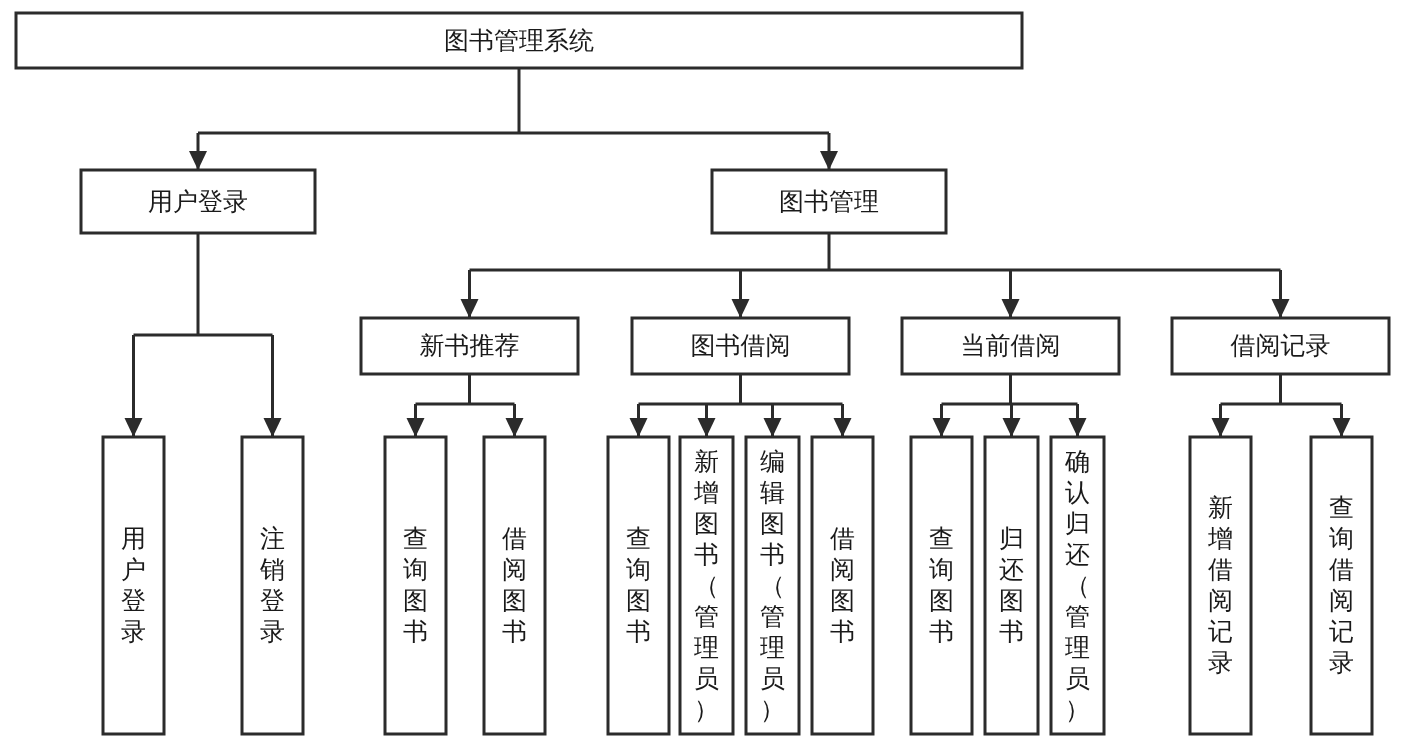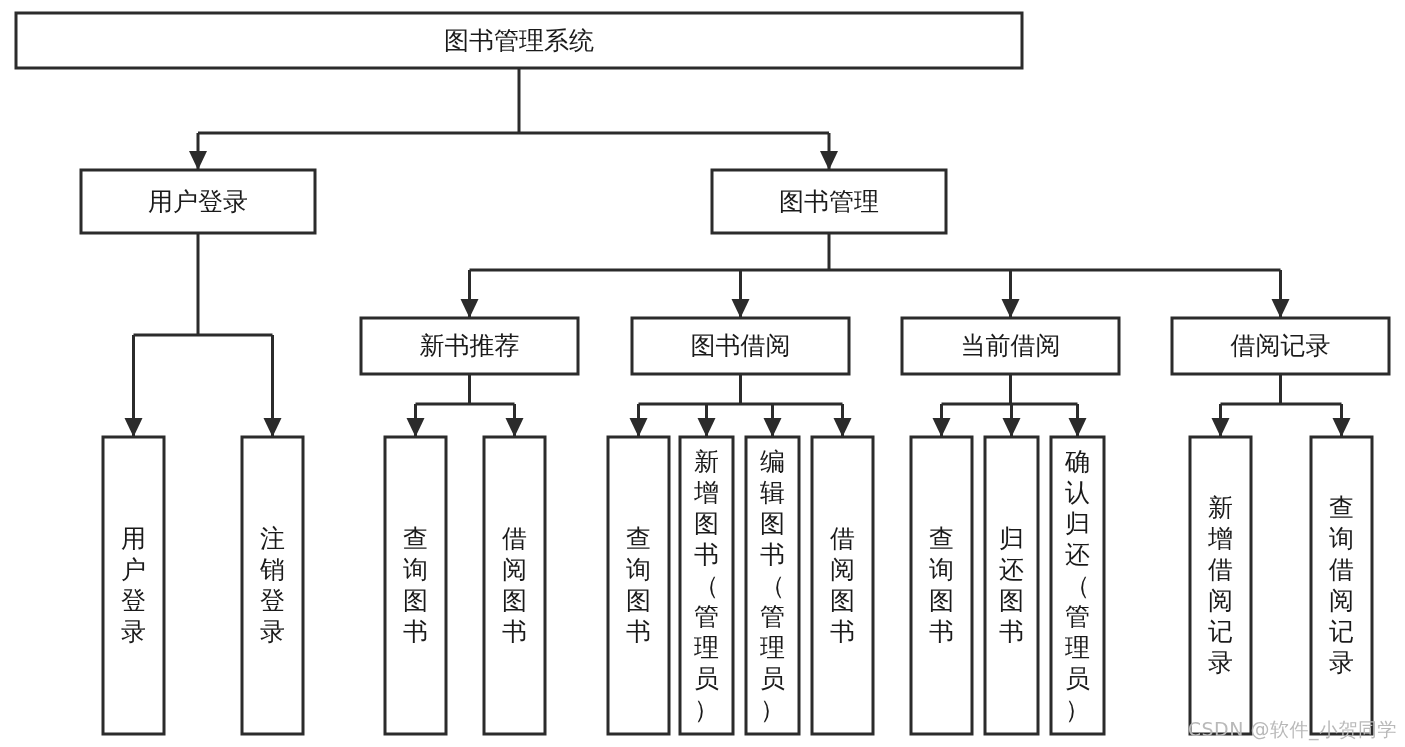--- a/index.html
+++ b/index.html
@@ -223,14 +223,13 @@
           <text x="1341.5" y="516" class="node-label-v">查</text>
           <text x="1341.5" y="547" class="node-label-v">询</text>
           <text x="1341.5" y="578" class="node-label-v">借</text>
           <text x="1341.5" y="609" class="node-label-v">阅</text>
           <text x="1341.5" y="640" class="node-label-v">记</text>
           <text x="1341.5" y="671" class="node-label-v">录</text>
         </g>
       </g>
   </svg>
 
-  <div class="watermark">CSDN @软件_小贺同学</div>
 </div>
 
 </body></html>

